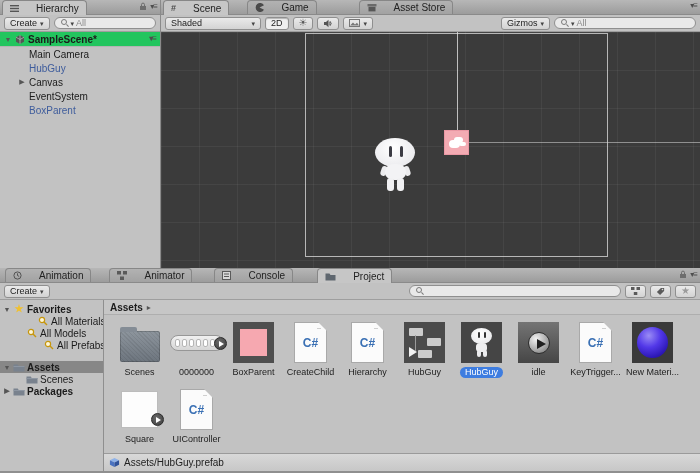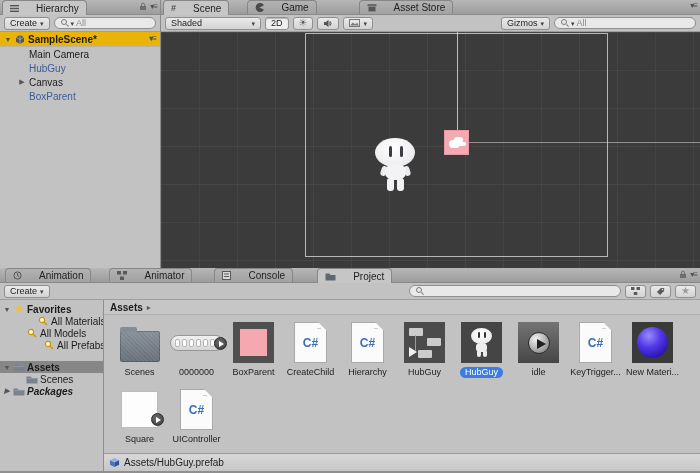--- a/index.html
+++ b/index.html
@@ -17,21 +17,21 @@
   .tbtn{height:13px;padding:0 5px;font-size:9px;color:#222;background:linear-gradient(#eaeaea,#d3d3d3);border:1px solid #8f8f8f;border-radius:3px;display:inline-flex;align-items:center;gap:3px;white-space:nowrap;}
   .tbtn.pressed{background:#efefef;box-shadow:inset 0 1px 1px rgba(0,0,0,.25);}
   .caret{font-size:7px;color:#444;line-height:1;}
   .searchpill{height:12px;border:1px solid #8f8f8f;border-radius:7px;background:#e9e9e9;display:inline-flex;align-items:center;gap:2px;padding:0 6px;color:#8a8a8a;font-size:9px;}
   .mag{position:relative;width:8px;height:8px;display:inline-block;flex:none;}
   .mag::before{content:"";position:absolute;left:0;top:0;width:4px;height:4px;border:1px solid #7a7a7a;border-radius:50%;}
   .mag::after{content:"";position:absolute;left:5px;top:6px;width:3px;height:1px;background:#7a7a7a;transform:rotate(45deg);}
   
   .top-region{height:268px;display:flex;flex:none;}
   .hierarchy-panel{width:161px;flex:none;display:flex;flex-direction:column;border-right:1px solid #8a8a8a;background:#c2c2c2;}
-  .hier-header{height:15px;display:flex;align-items:center;gap:3px;padding:0 4px;background:#eab308;border-bottom:1px solid #b3b3b3;font-weight:bold;}
+  .hier-header{height:15px;display:flex;align-items:center;gap:3px;padding:0 4px;background:#22c55e;border-bottom:1px solid #b3b3b3;font-weight:bold;}
   .hier-row{height:14px;display:flex;align-items:center;padding-left:29px;position:relative;}
   .hier-row .fold{position:absolute;left:18px;font-size:7px;color:#555;}
   .hier-row.prefab{color:#3e5c9c;}
   .fold{font-size:7px;color:#555;width:8px;display:inline-block;text-align:center;flex:none;}
   .scene-panel{flex:1;display:flex;flex-direction:column;min-width:0;}
   
   .viewport{flex:1;background:#3b3b3b;position:relative;overflow:hidden;
     background-image:
       repeating-linear-gradient(to right,rgba(255,255,255,0.05) 0 1px,transparent 1px 38px),
       repeating-linear-gradient(to bottom,rgba(255,255,255,0.05) 0 1px,transparent 1px 38px);}
@@ -172,20 +172,23 @@
             <div class="hier-row">
               <span>Main Camera</span>
             </div>
             <div class="hier-row prefab">
               <span>HubGuy</span>
             </div>
             <div class="hier-row">
               <span class="fold">▶</span>
               <span>Canvas</span>
             </div>
+            <div class="hier-row">
+              <span>EventSystem</span>
+            </div>
             <div class="hier-row prefab">
               <span>BoxParent</span>
             </div>
           </div>
       </div>
     </div>
 
     <div class="scene-panel">
       <div class="tabbar">
         <div class="tab active">
@@ -404,21 +407,21 @@
         <div class="side-row" style="padding-left: 16px;">
           <span class="fold"></span>
           <span class="sicon">
             <svg width="12" height="9">
               <path d="M0.5 1.5 h4.2 l1 1.5 h5.8 v5.5 h-11 z" fill="#79828e"></path>
               <rect x="0.5" y="3" width="11" height="1" fill="#8d96a2"></rect>
             </svg>
           </span>
           <span>Scenes</span>
         </div>
-        <div class="side-row bold" style="padding-left: 3px; font-style: italic;">
+        <div class="side-row bold" style="padding-left: 3px;">
           <span class="fold">▶</span>
           <span class="sicon">
             <svg width="12" height="9">
               <path d="M0.5 1.5 h4.2 l1 1.5 h5.8 v5.5 h-11 z" fill="#79828e"></path>
               <rect x="0.5" y="3" width="11" height="1" fill="#8d96a2"></rect>
             </svg>
           </span>
           <span>Packages</span>
         </div>
       </div>

